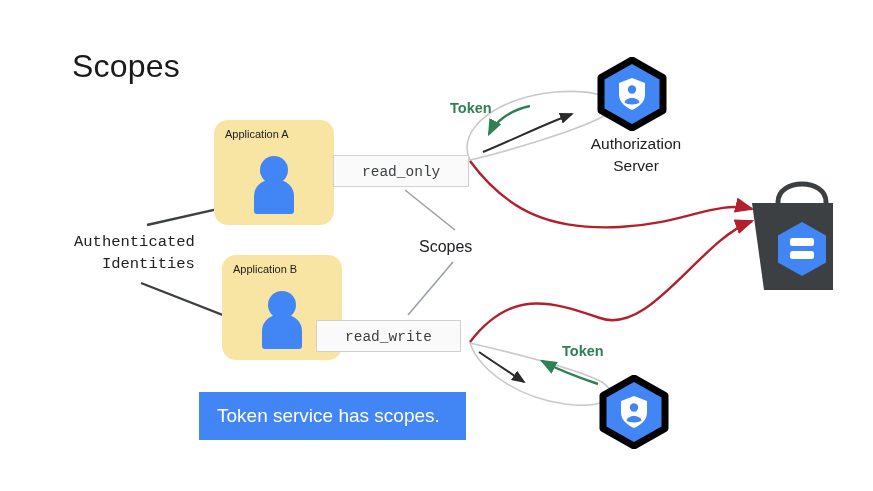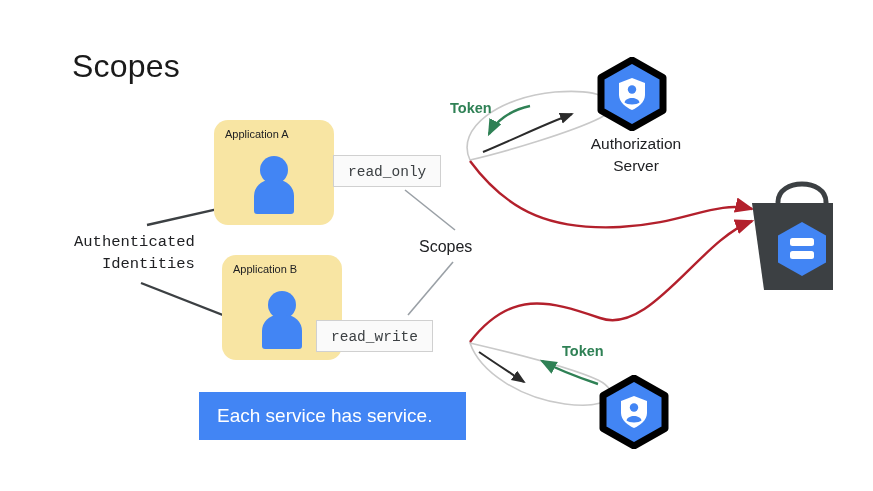--- a/index.html
+++ b/index.html
@@ -85,21 +85,21 @@
   
   .scope-box {
     position: absolute;
     height: 32px;
     line-height: 32px;
     background: #FAFAFA;
     border: 1px solid #D0D0D0;
     font-family: "Liberation Mono", monospace;
     font-size: 14.5px;
     color: #3c4043;
-    padding: 0 14px;
+    padding: 0 28px;
     white-space: nowrap;
     box-sizing: border-box;
   }
   .scope-box.box-read-only  { left: 333px; top: 155px; }
   .scope-box.box-read-write { left: 316px; top: 320px; }
 
   
   .plain-label {
     position: absolute;
     color: #202124;
@@ -267,16 +267,16 @@
     <path d="M4,31 L104,31 L92,118 L16,118 Z" fill="#3C4043"></path>
 
     <g>
       <polygon points="54,50 78,63.5 78,90.5 54,104 30,90.5 30,63.5" fill="#4285F4"></polygon>
       <rect x="42" y="66" width="24" height="8" rx="2.5" fill="#ffffff"></rect>
       <rect x="42" y="79" width="24" height="8" rx="2.5" fill="#ffffff"></rect>
     </g>
   </svg>
 
   <div class="banner">
-    <span class="banner-text">Each service has service.</span>
+    <span class="banner-text">Token service has scopes.</span>
   </div>
 
 </div>
 
 </body></html>

